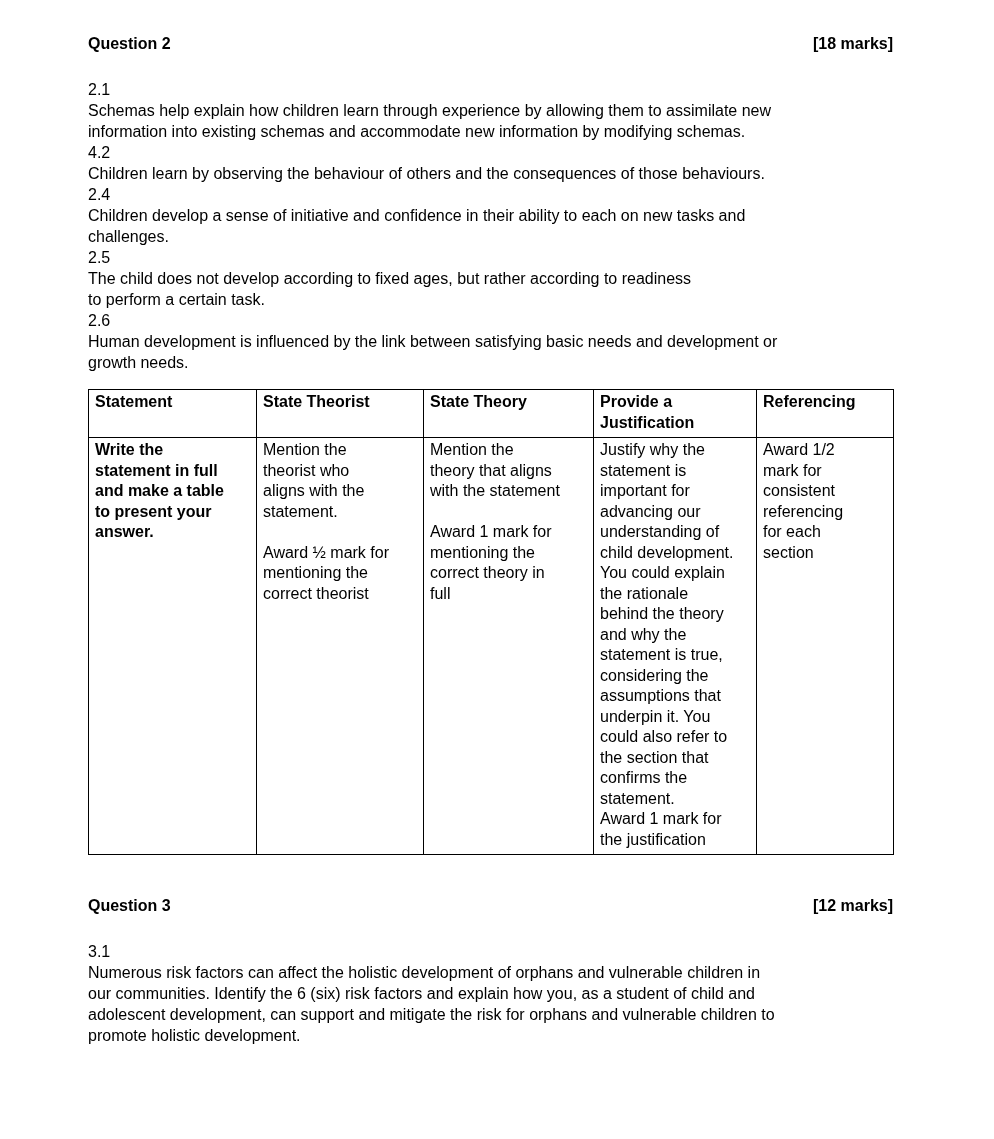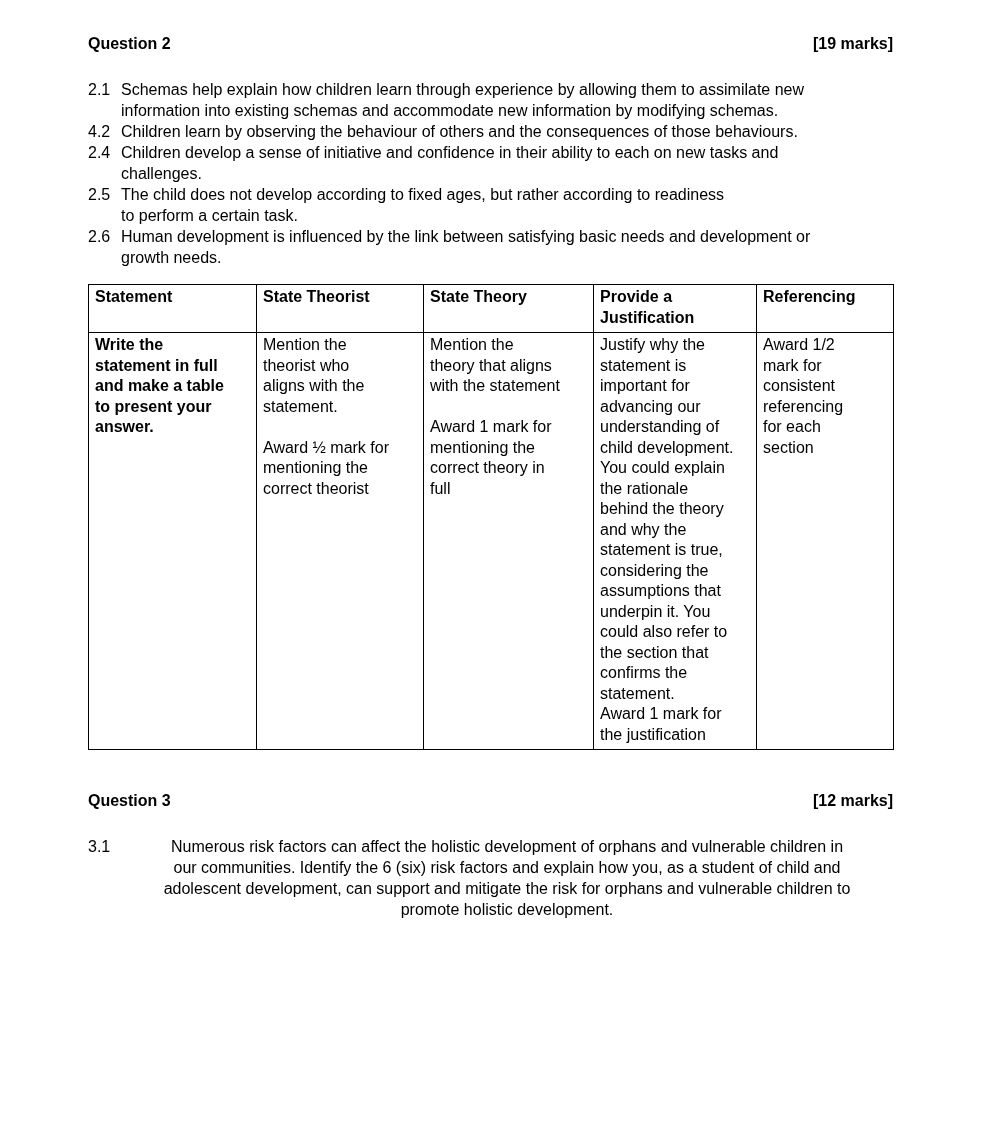--- a/index.html
+++ b/index.html
@@ -32,20 +32,21 @@
     white-space: pre-line;
     line-height: 21px;
     margin: 0 0 20px 0;
   }
   .qlist {
     margin: 0 0 8px 0;
   }
   .qitem {
     display: flex;
     line-height: 21px;
+    flex-direction: column;
   }
   .qitem .num {
     width: 33px;
     flex: none;
   }
   .qitem .itext {
     flex: 1;
     white-space: pre-line;
   }
   table.rubric {
@@ -70,31 +71,30 @@
   table.rubric tr.total-row td {
     line-height: 20px;
     padding-top: 2px;
     padding-bottom: 2px;
   }
   .bold {
     font-weight: bold;
   }
   .q3-block .qitem .itext {
     white-space: pre-line;
-    text-align: center;
   }
 </style>
 </head>
 <body>
 
 <div class="page">
 
   <div class="q-header">
     <span>Question 2</span>
-    <span>[19 marks]</span>
+    <span>[18 marks]</span>
   </div>
 
 
   <div class="qlist">
     <div class="qitem">
       <span class="num">2.1</span>
       <div class="itext">Schemas help explain how children learn through experience by allowing them to assimilate new
 information into existing schemas and accommodate new information by modifying schemas.</div>
     </div>
     <div class="qitem">

